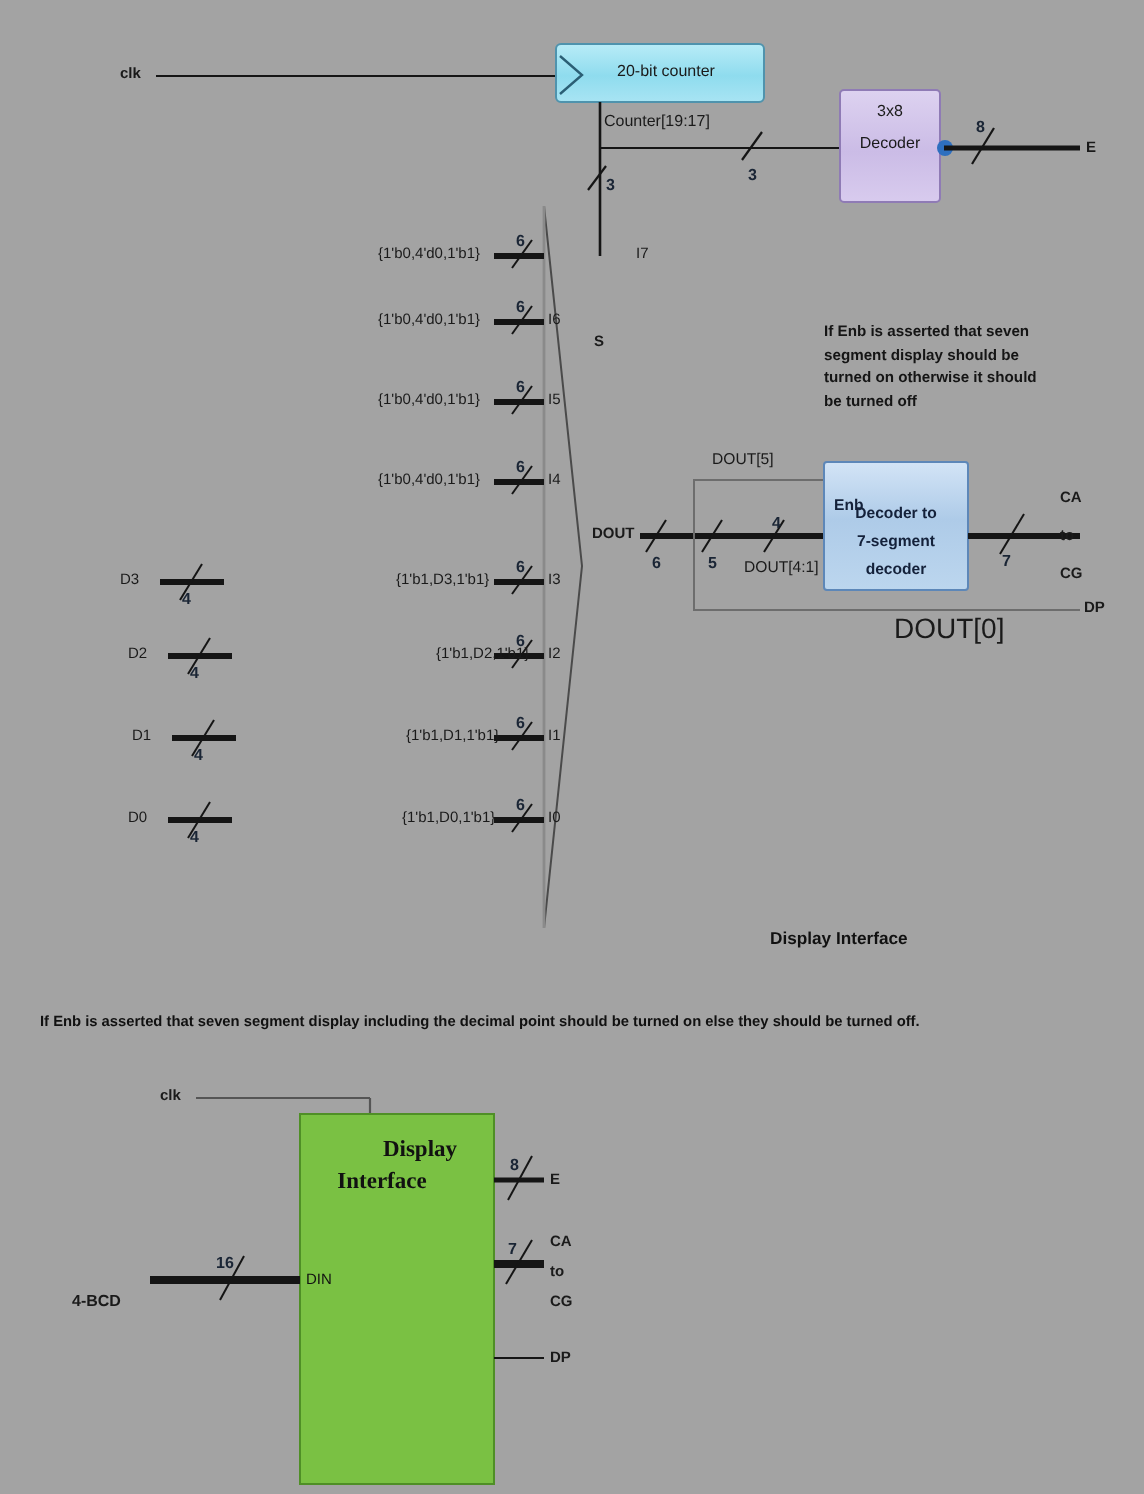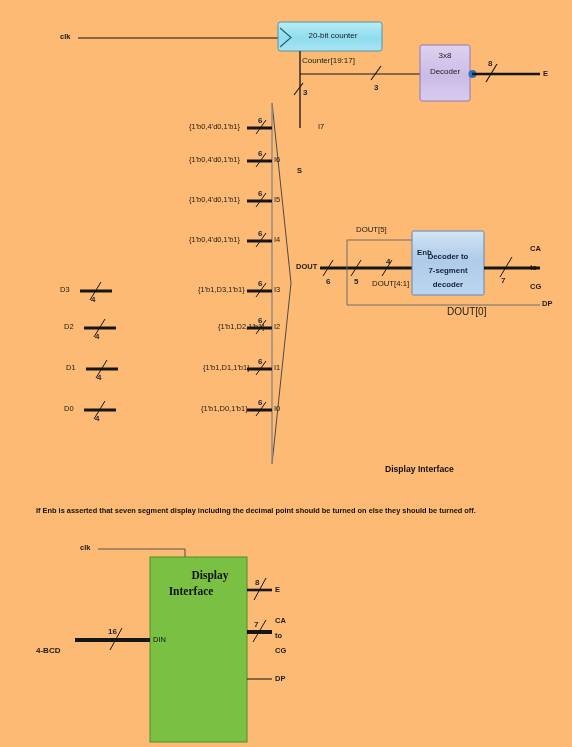--- a/index.html
+++ b/index.html
@@ -1,19 +1,19 @@
 <!DOCTYPE html>
 <html><head>
 <meta charset="utf-8">
 <style>
   html,body{margin:0;padding:0;background:#ffffff;}
   body{width:572px;height:747px;position:relative;
        font-family:"Liberation Sans","DejaVu Sans",sans-serif;
        -webkit-font-smoothing:antialiased;}
-  #root{position:relative;width:572px;height:747px;overflow:hidden;background:#fdba74;}
+  #root{position:relative;width:572px;height:747px;overflow:hidden;background:#a3a3a3;}
   svg.layer{position:absolute;left:0;top:0;width:572px;height:747px;}
   .lbl{position:absolute;font-size:7.5px;color:#1a1a1a;white-space:nowrap;line-height:1.05;}
   .lbl.b{font-weight:bold;}
   .bus-num{position:absolute;font-size:8px;font-weight:bold;color:#1a2535;}
   .boxtext{position:absolute;white-space:nowrap;}
   .note{position:absolute;font-size:7.6px;font-weight:bold;color:#151515;line-height:1.52;}
   .caption{position:absolute;font-size:8.6px;font-weight:bold;color:#111;}
   .bigcap{position:absolute;font-size:7.4px;font-weight:bold;color:#111;}
   .dibox-title{position:absolute;font-size:11.5px;font-weight:bold;color:#111;
        font-family:"Liberation Serif","DejaVu Serif",serif;text-align:center;line-height:1.35;}
@@ -199,37 +199,38 @@
   <div class="bus-num" style="left:95px;top:332px;">4</div>
   <div class="bus-num" style="left:97px;top:373px;">4</div>
   <div class="bus-num" style="left:95px;top:414px;">4</div>
 
   <div class="lbl b" style="left:296px;top:263px;">DOUT</div>
   <div class="bus-num" style="left:326px;top:277px;">6</div>
   <div class="bus-num" style="left:354px;top:277px;">5</div>
   <div class="lbl" style="left:356px;top:226px;font-size:7.8px;">DOUT[5]</div>
   <div class="lbl" style="left:372px;top:280px;font-size:7.8px;">DOUT[4:1]</div>
   <div class="bus-num" style="left:386px;top:257px;">4</div>
-  <div class="lbl" style="left:403px;top:307px;font-size:10px;padding-left:44px;">DOUT[0]</div>
+  <div class="lbl" style="left:403px;top:307px;font-size:14px;padding-left:44px;">DOUT[0]</div>
 
   <div class="boxtext" style="left:417px;top:248px;font-size:7.8px;font-weight:bold;color:#14213a;">Enb</div>
   <div class="boxtext" style="left:412px;top:252px;width:72px;text-align:center;font-size:7.8px;font-weight:bold;color:#14213a;">Decoder to</div>
   <div class="boxtext" style="left:412px;top:266px;width:72px;text-align:center;font-size:7.8px;font-weight:bold;color:#14213a;">7-segment</div>
   <div class="boxtext" style="left:412px;top:280px;width:72px;text-align:center;font-size:7.8px;font-weight:bold;color:#14213a;">decoder</div>
 
   <div class="bus-num" style="left:501px;top:276px;">7</div>
   <div class="lbl b" style="left:530px;top:245px;">CA</div>
   <div class="lbl b" style="left:530px;top:264px;">to</div>
   <div class="lbl b" style="left:530px;top:283px;">CG</div>
   <div class="lbl b" style="left:542px;top:300px;">DP</div>
 
+  <div class="note" style="left:412px;top:160px;width:112px;">If Enb is asserted that seven segment display should be turned on otherwise it should be turned off</div>
 
   <div class="caption" style="left:385px;top:464px;">Display Interface</div>
 
-  <div class="bigcap" style="left:36px;top:506px;width:520px;">If Enb is asserted that seven segment display including the decimal point should be turned on else they should be turned off.</div>
+  <div class="bigcap" style="left:20px;top:506px;width:520px;">If Enb is asserted that seven segment display including the decimal point should be turned on else they should be turned off.</div>
 
   <div class="lbl b" style="left:80px;top:544px;">clk</div>
   <div class="dibox-title" style="left:150px;top:568px;width:120px;">Display</div>
   <div class="dibox-title" style="left:150px;top:584px;width:82px;">Interface</div>
 
   <div class="lbl b" style="left:36px;top:635px;font-size:8px;margin-top:12px;">4-BCD</div>
   <div class="bus-num" style="left:108px;top:627px;">16</div>
   <div class="lbl" style="left:153px;top:636px;font-size:7.5px;color:#111;">DIN</div>
 
   <div class="bus-num" style="left:255px;top:578px;">8</div>

